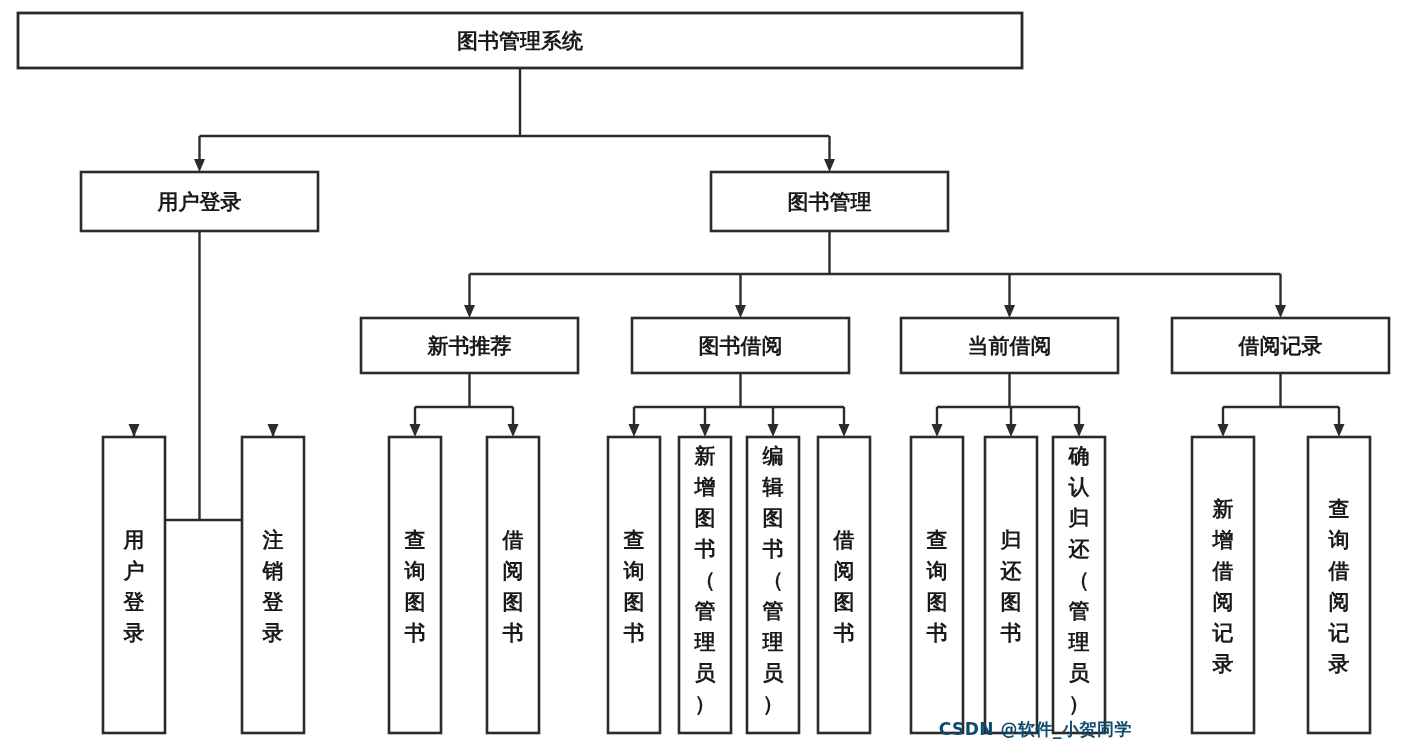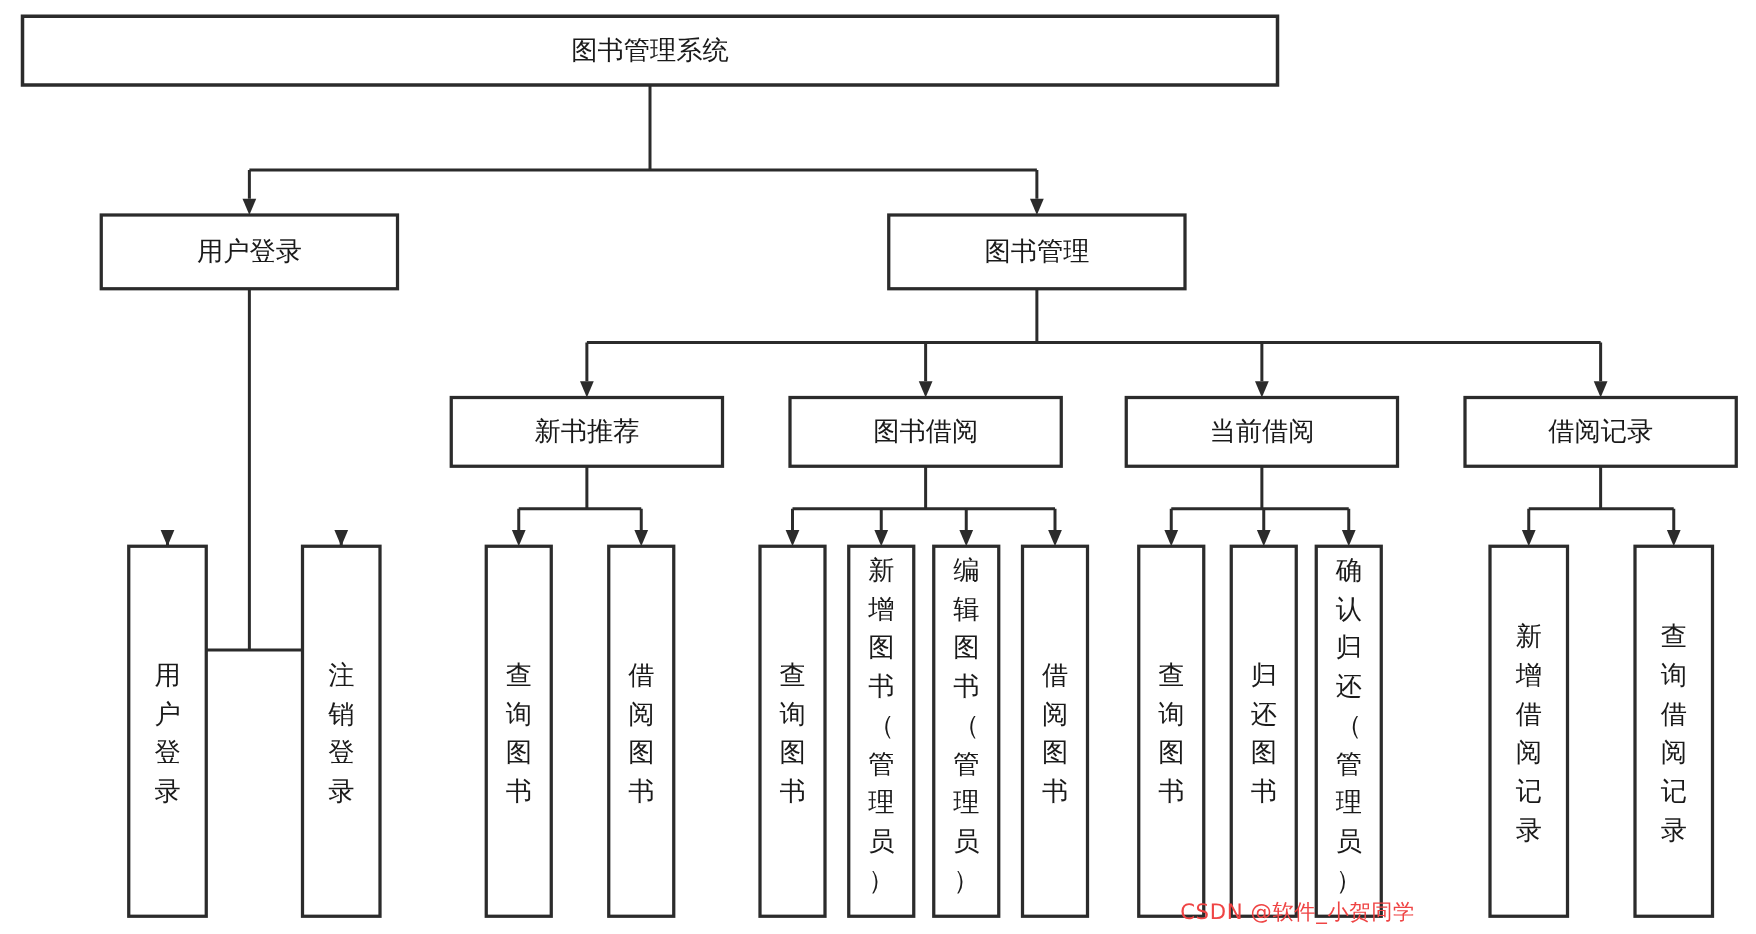--- a/index.html
+++ b/index.html
@@ -12,20 +12,21 @@
     width: 1405px;
     height: 747px;
     font-family: "DejaVu Sans", "Liberation Sans", sans-serif;
     overflow: hidden;
   }
   #diagram-root {
     position: relative;
     width: 1144px;
     height: 747px;
     background: #ffffff;
+    font-weight: bold;
   }
   svg#flowchart {
     position: absolute;
     left: 0;
     top: 0;
     display: block;
   }
   .node-box {
     fill: #ffffff;
     stroke: #2b2b2b;
@@ -56,21 +57,21 @@
     font-size: 21px;
     fill: #1a1a1a;
     text-anchor: middle;
   }
   .watermark {
     position: absolute;
     right: 12px;
     bottom: 6px;
     font-family: "DejaVu Sans", "Liberation Sans", sans-serif;
     font-size: 17px;
-    color: #ef4444;
+    color: #0c4a6e;
     letter-spacing: 0.5px;
     white-space: nowrap;
     user-select: none;
   }
 </style>
 </head>
 <body>
 
 <div id="diagram-root">
 

